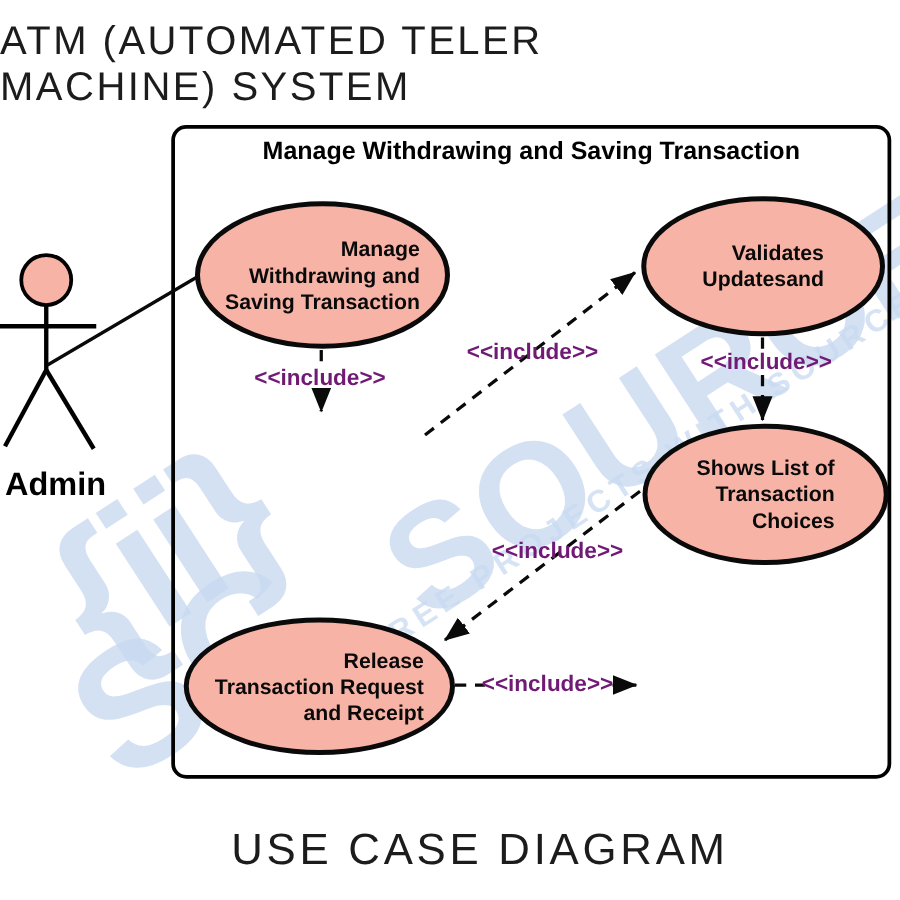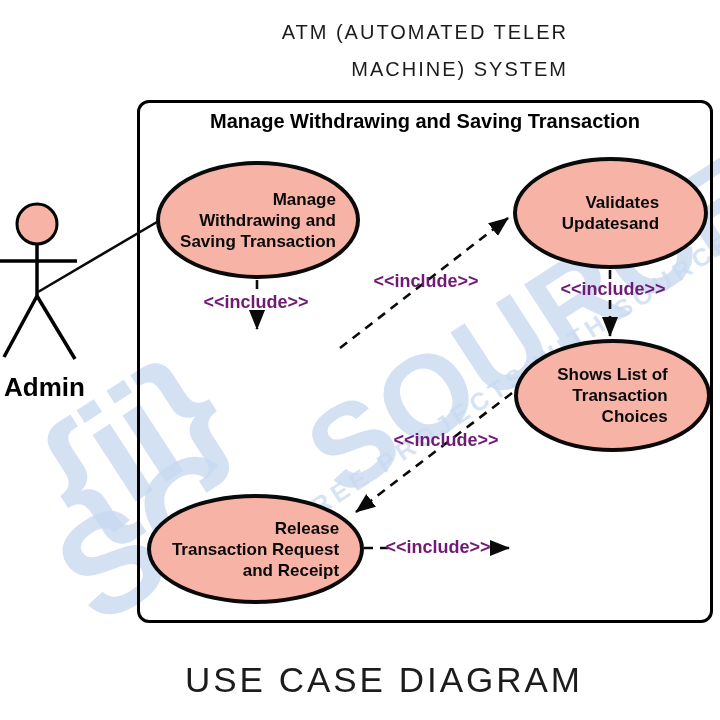--- a/index.html
+++ b/index.html
@@ -12,22 +12,22 @@
       transform-origin:0 0;pointer-events:none;z-index:0;}
   .wm-brand{left:283px;top:408px;font-size:118px;letter-spacing:2px;
             transform:rotate(-33deg);opacity:.8;}
   .wm-tagline{left:289px;top:508px;font-size:25px;letter-spacing:5px;
               transform:rotate(-33deg);opacity:.75;}
   .wm-braces{left:8px;top:420px;font-size:150px;letter-spacing:-6px;
              transform:rotate(-33deg);opacity:.8;}
   .wm-initials{left:28px;top:520px;font-size:140px;
                transform:rotate(-33deg);opacity:.8;}
   
-  .title{position:absolute;left:0;top:14px;width:568px;text-align:right;
-         font-size:20px;line-height:37px;color:#1c1c1c;letter-spacing:2px;
+  .title{position:absolute;left:0;top:14px;width:568px;text-align:left;
+         font-size:32px;line-height:37px;color:#1c1c1c;letter-spacing:2px;
          font-weight:400;z-index:3;}
   .footer-caption{position:absolute;left:0;top:660px;width:720px;text-align:center;
          font-size:35px;color:#1c1c1c;letter-spacing:3px;font-weight:400;z-index:3;padding-left:24px;}
   
   .system-box{position:absolute;left:137px;top:100px;width:570px;height:517px;
               border:3px solid #000;border-radius:12px;z-index:1;}
   .system-title{width:100%;text-align:center;font-weight:bold;font-size:20px;
                 color:#000;padding-top:7px;}
   
   svg.connectors{position:absolute;left:0;top:0;z-index:2;pointer-events:none;}

